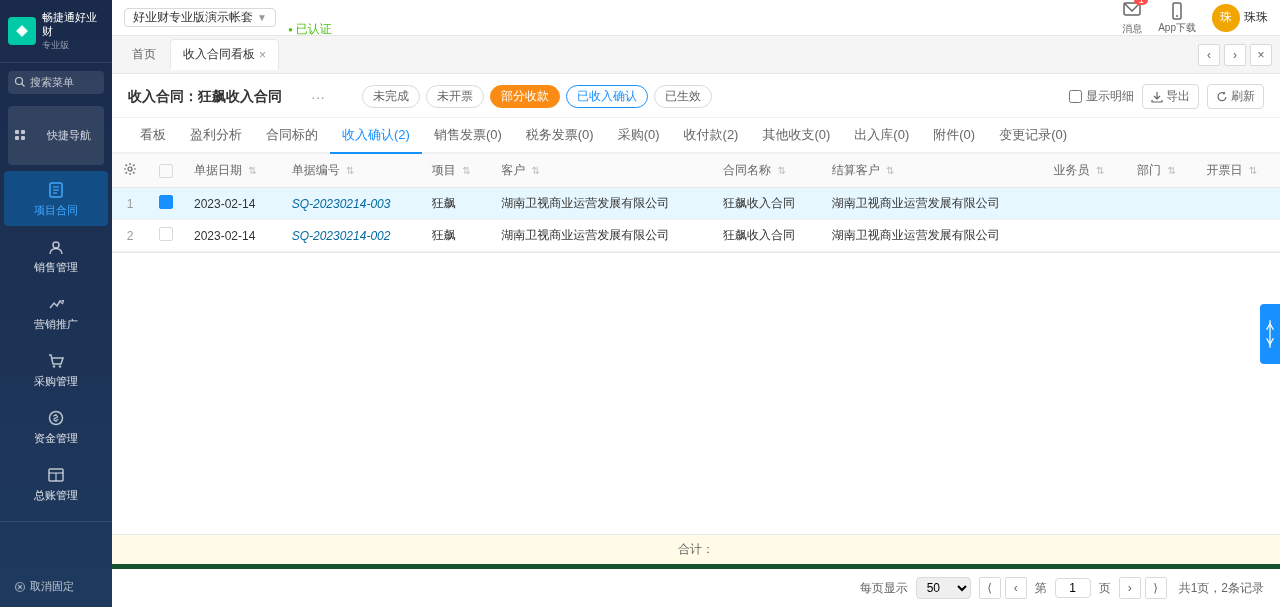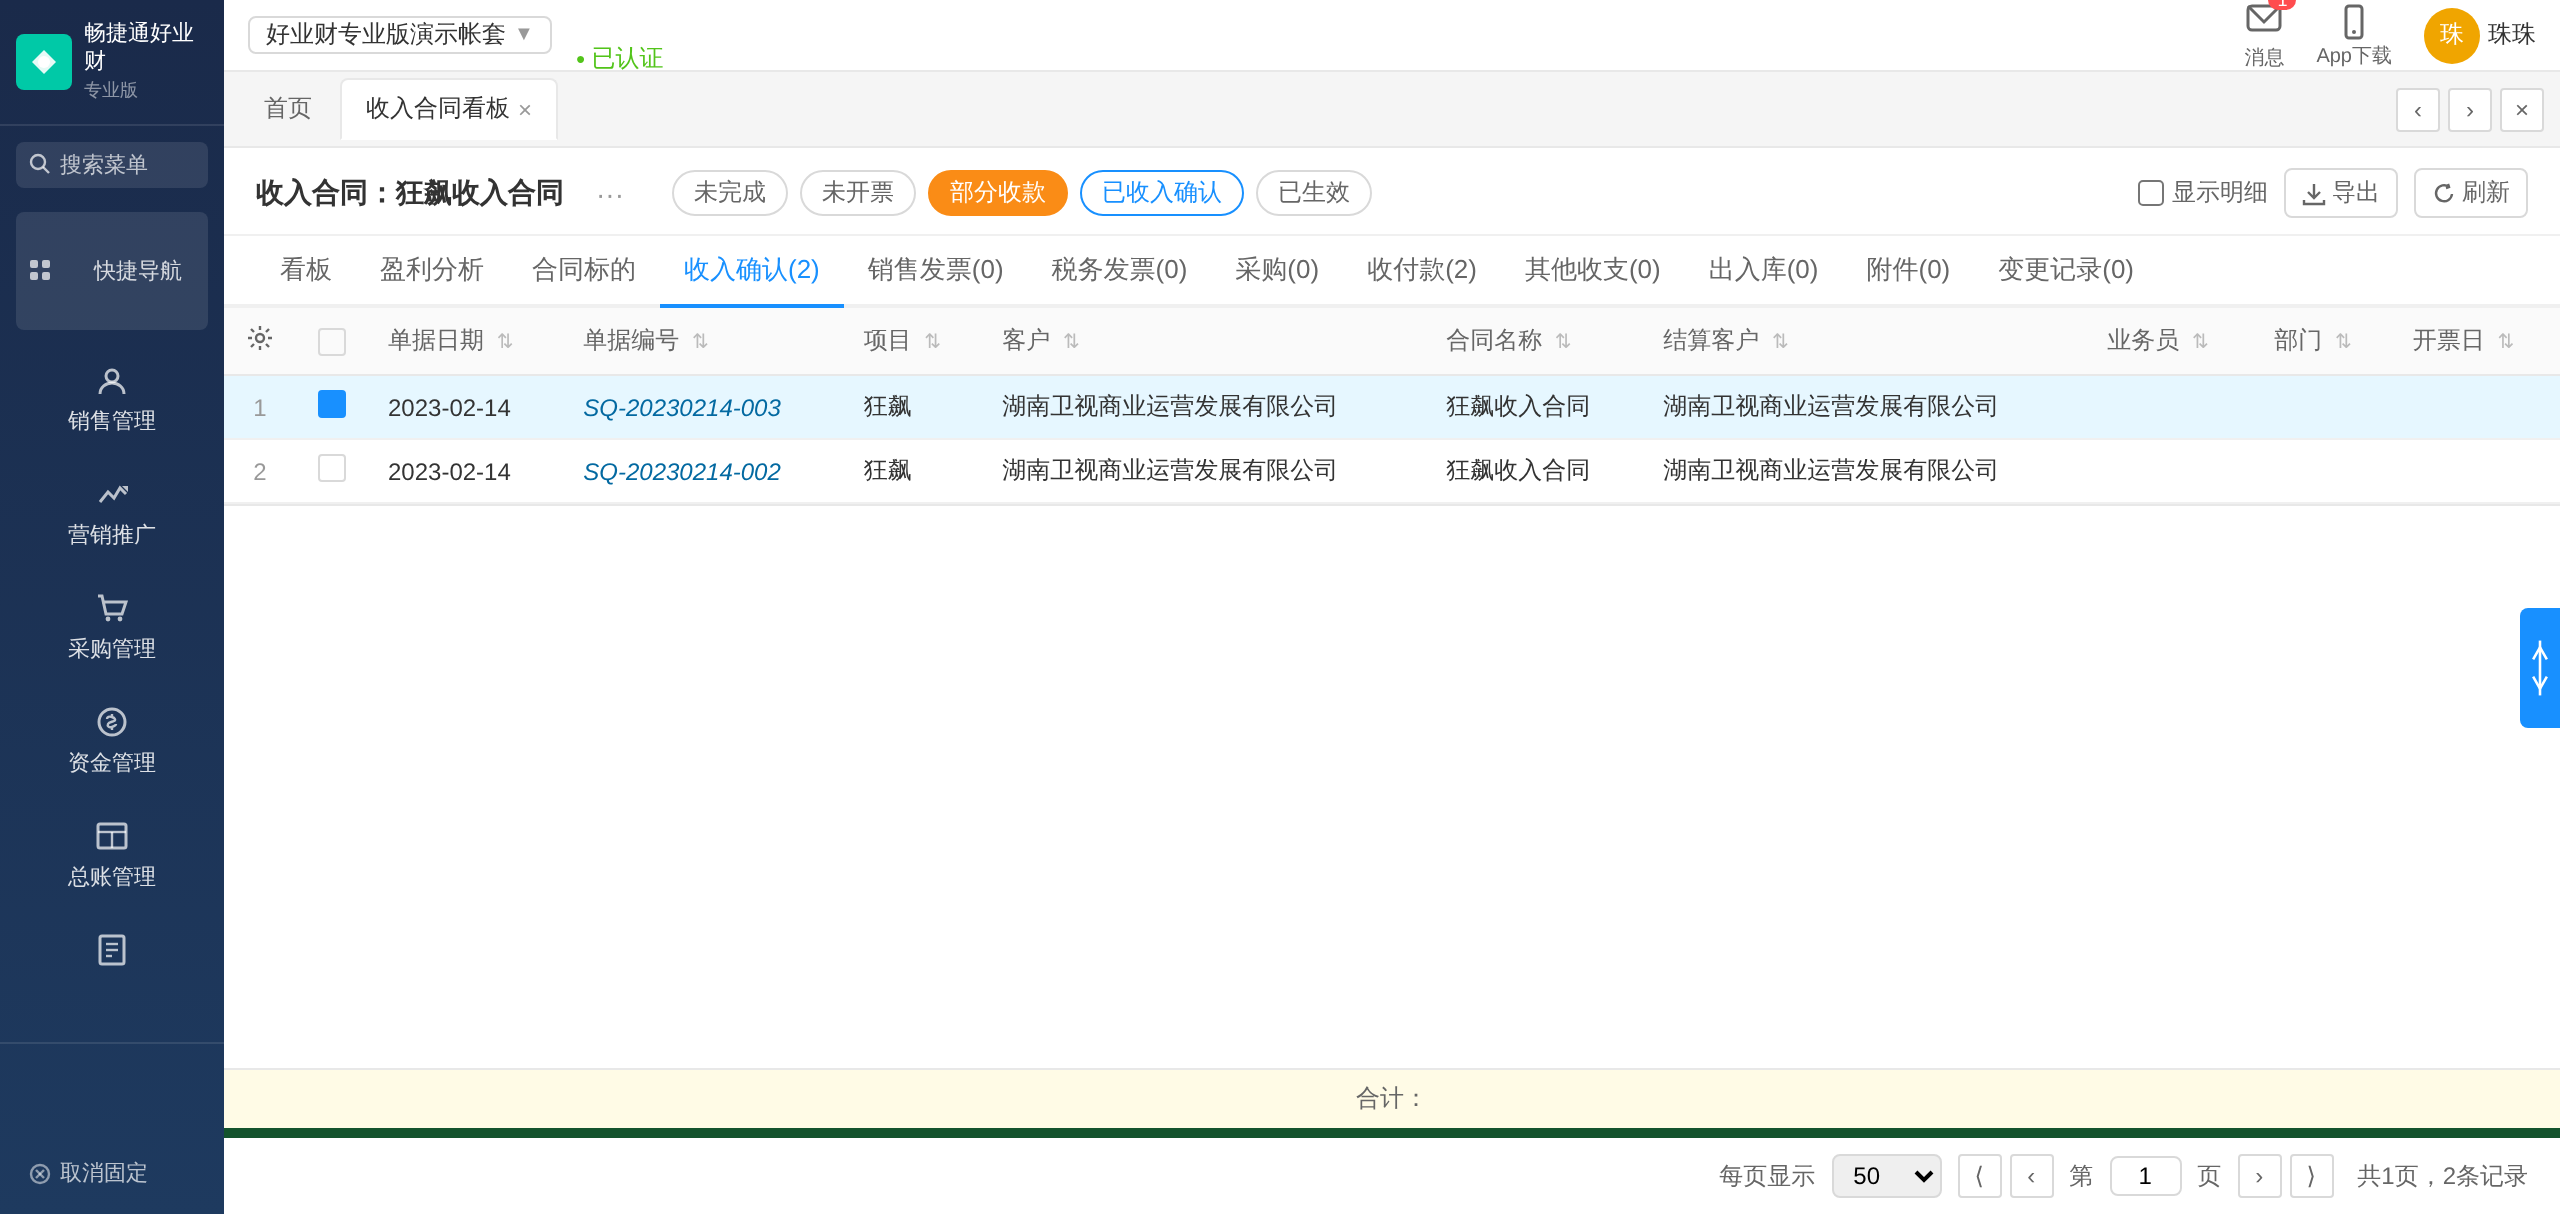--- a/index.html
+++ b/index.html
@@ -46,21 +46,21 @@
     .tab-item { padding: 6px 12px; border-radius: 4px 4px 0 0; cursor: pointer; font-size: 12px; color: #666; display: flex; align-items: center; gap: 4px; }
     .tab-item.active { background: white; color: #333; border: 1px solid #e8e8e8; border-bottom: 1px solid white; }
     .tab-close { color: #999; font-size: 12px; cursor: pointer; }
     .tab-nav-right { margin-left: auto; display: flex; align-items: center; gap: 4px; }
     .tab-nav-btn { width: 22px; height: 22px; display: flex; align-items: center; justify-content: center; cursor: pointer; color: #666; border: 1px solid #d9d9d9; border-radius: 2px; background: white; }
 
     
     .page-content { flex: 1; display: flex; flex-direction: column; overflow: hidden; background: white; }
 
     
-    .contract-header { padding: 10px 16px 8px; display: flex; align-items: center; gap: 16px; border-bottom: 1px solid #f0f0f0; flex-shrink: 0; }
+    .contract-header { padding: 10px 16px 8px; display: flex; align-items: center; gap: 29px; border-bottom: 1px solid #f0f0f0; flex-shrink: 0; }
     .more-btn { color: #999; cursor: pointer; font-size: 14px; }
     .status-btns { display: flex; gap: 6px; margin-left: 8px; }
     .status-btn { padding: 2px 10px; border-radius: 12px; font-size: 12px; cursor: pointer; border: 1px solid #d9d9d9; color: #666; background: white; }
     .status-btn.partial { background: #fa8c16; color: white; border-color: #fa8c16; }
     .status-btn.confirmed { background: white; color: #1890ff; border-color: #1890ff; }
     .header-actions-right { margin-left: auto; display: flex; align-items: center; gap: 8px; }
     .action-btn { display: flex; align-items: center; gap: 3px; padding: 3px 8px; border: 1px solid #d9d9d9; border-radius: 4px; cursor: pointer; font-size: 12px; color: #666; background: white; }
 
     
     .inner-tabs { display: flex; align-items: center; border-bottom: 2px solid #f0f0f0; padding: 0 16px; flex-shrink: 0; background: white; }
@@ -130,20 +130,31 @@
     <svg width="12" height="12" viewBox="0 0 12 12" fill="none">
       <rect x="1" y="1" width="4" height="4" rx="1" fill="rgba(255,255,255,0.7)"></rect>
       <rect x="7" y="1" width="4" height="4" rx="1" fill="rgba(255,255,255,0.7)"></rect>
       <rect x="1" y="7" width="4" height="4" rx="1" fill="rgba(255,255,255,0.7)"></rect>
       <rect x="7" y="7" width="4" height="4" rx="1" fill="rgba(255,255,255,0.7)"></rect>
     </svg>
     <span>快捷导航</span>
   </div>
 
   <div class="sidebar-items">
+    <div class="sidebar-item active">
+      <div class="si-icon">
+        <svg width="18" height="18" viewBox="0 0 18 18" fill="none">
+          <rect x="3" y="2" width="12" height="14" rx="1.5" stroke="#40a9ff" stroke-width="1.5"></rect>
+          <line x1="6" y1="6" x2="12" y2="6" stroke="#40a9ff" stroke-width="1.2"></line>
+          <line x1="6" y1="9" x2="12" y2="9" stroke="#40a9ff" stroke-width="1.2"></line>
+          <line x1="6" y1="12" x2="10" y2="12" stroke="#40a9ff" stroke-width="1.2"></line>
+        </svg>
+      </div>
+      <span class="si-label">项目合同</span>
+    </div>
     <div class="sidebar-item">
       <div class="si-icon">
         <svg width="18" height="18" viewBox="0 0 18 18" fill="none">
           <circle cx="9" cy="7" r="3" stroke="rgba(255,255,255,0.7)" stroke-width="1.5"></circle>
           <path d="M3 16 C3 12.5 6 10.5 9 10.5 C12 10.5 15 12.5 15 16" stroke="rgba(255,255,255,0.7)" stroke-width="1.5"></path>
         </svg>
       </div>
       <span class="si-label">销售管理</span>
     </div>
     <div class="sidebar-item">

